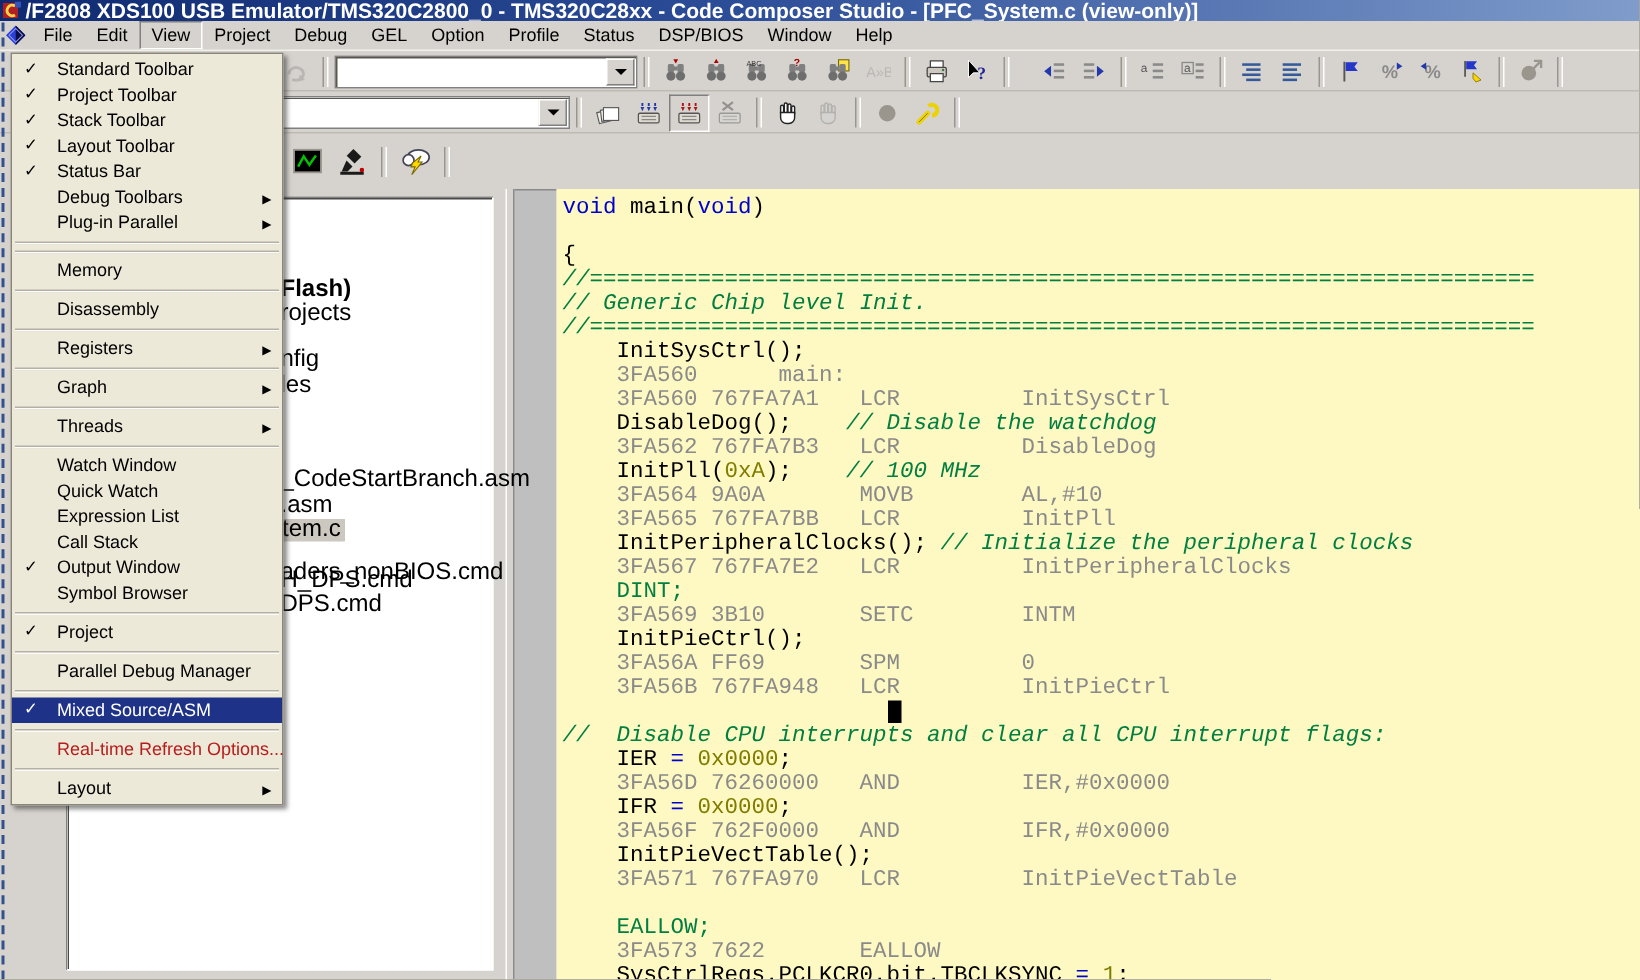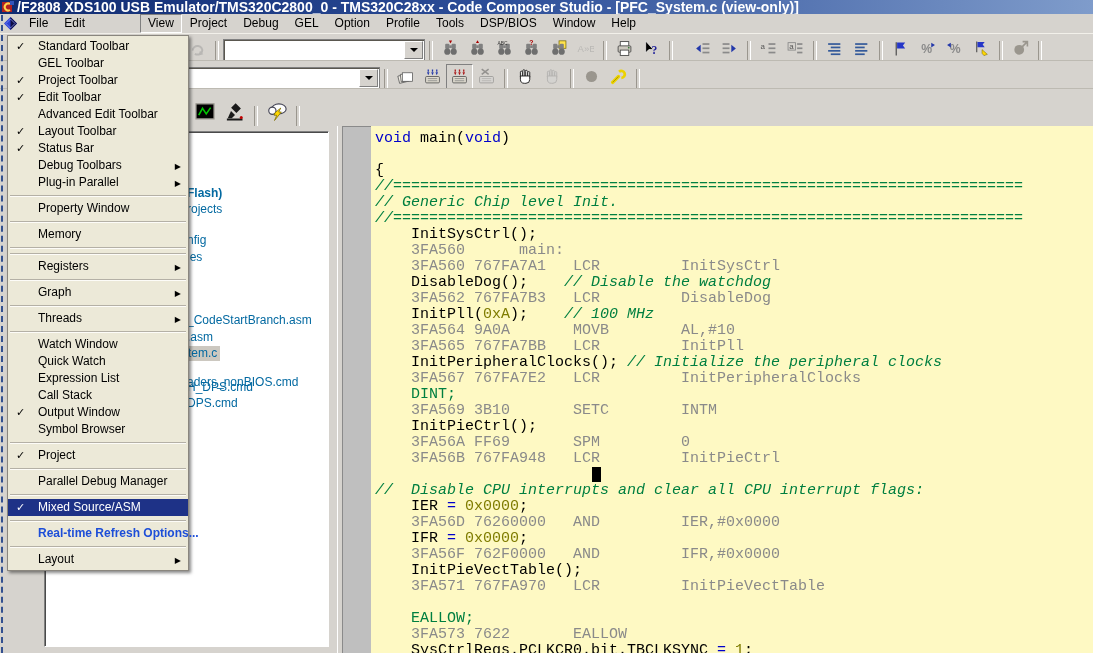--- a/index.html
+++ b/index.html
@@ -9,23 +9,23 @@
   .titlebar{position:absolute;left:0;top:0;right:0;height:14px;
     background:linear-gradient(90deg,#0f2a70 0%,#2c4d98 45%,#7f9ccb 100%);
     color:#fff;font-size:14px;font-weight:bold;line-height:14px;padding-left:17px;
     white-space:nowrap;overflow:hidden;}
   .title-icon{position:absolute;left:2px;top:1px;width:12px;height:12px;}
   
   .menubar{position:absolute;left:0;top:14px;right:0;height:19px;background:#d6d3ce;
     display:flex;align-items:center;font-size:12px;padding-left:2px;}
   .doc-icon{width:13px;height:13px;margin:0 4px 0 2px;flex:none;}
   .mb-item{padding:1px 7px;line-height:15px;border:1px solid transparent;}
-  .mb-item.active{border-color:#808080 #ffffff #ffffff #808080;margin-left:47px;}
-  
-  .tb{position:absolute;left:0;right:0;background:#d6d3ce;display:flex;align-items:flex-end;}
+  .mb-item.active{border-color:#808080 #ffffff #ffffff #808080;}
+  
+  .tb{position:absolute;left:0;right:0;background:#d6d3ce;display:flex;align-items:center;}
   #tb1{top:33px;height:27px;border-top:1px solid #f2f0ea;}
   #tb2{top:60px;height:28px;border-top:1px solid #bdbab2;}
   #tb3{top:88px;height:37px;border-top:1px solid #bdbab2;border-bottom:1px solid #bdbab2;}
   .tbtn{width:25px;height:23px;display:flex;align-items:center;justify-content:center;
         flex:none;border:1px solid transparent;}
   .tbtn svg{width:17px;height:17px;}
   .tbtn.big{width:28px;height:27px;}
   .tbtn.big svg{width:20px;height:20px;}
   .tbtn.framed{border-color:#808080 #ffffff #ffffff #808080;}
   .tbtn.disabled svg{filter:grayscale(1);opacity:.45;}
@@ -41,22 +41,22 @@
   .combo-btn:after{content:"";width:0;height:0;border:4px solid transparent;
           border-top-color:#000;margin-top:4px;}
   
   .dock-edge{position:absolute;left:1px;top:15px;bottom:0;width:0;
           border-left:2px dashed #33508f;z-index:3;}
   
   .left-area{position:absolute;left:0;top:126px;width:340px;bottom:0;background:#d6d3ce;}
   .tree-panel{position:absolute;left:44px;top:131px;width:283px;height:514px;background:#fff;
           border:1px solid;border-color:#808080 #ffffff #ffffff #808080;
           box-shadow:inset 1px 1px 0 #4a4a4a;}
-  .tree-frag{position:absolute;left:187px;height:14px;line-height:14px;font-size:12px;
-          color:#0369a1;white-space:nowrap;z-index:4;}
+  .tree-frag{position:absolute;left:187px;height:14px;line-height:14px;font-size:16px;
+          color:#000000;white-space:nowrap;z-index:4;}
   .tree-frag.bold{font-weight:bold;}
   .tree-frag.selected{background:#ccc8c0;padding:0 3px 1px 1px;}
   .splitter{position:absolute;left:337px;top:126px;width:4px;bottom:0;background:#d6d3ce;
           border-left:1px solid #ffffff;border-right:1px solid #8a8a8a;z-index:2;}
   .ed-margin{position:absolute;left:341px;top:126px;width:30px;bottom:0;background:#bfbfbf;
           border-top:1px solid #8a8a8a;}
   .ed-code{position:absolute;left:371px;top:126px;right:0;bottom:0;background:#fef9c3;
           overflow:hidden;font-family:"Liberation Mono","DejaVu Sans Mono",monospace;
           font-size:15px;line-height:16px;white-space:pre;padding:5px 0 0 4px;}
   .cline{height:16px;}
@@ -66,21 +66,21 @@
   .cursor{position:absolute;width:9px;height:15px;background:#000;z-index:6;}
   
   .menu{position:absolute;left:7px;top:35px;width:180px;background:#ece9d8;
         border:1px solid #8a867e;box-shadow:2px 2px 3px rgba(40,40,40,.55);
         z-index:50;padding:2px 0;font-size:12px;}
   .menu-item{position:relative;height:17px;line-height:17px;padding-left:30px;color:#000;
         white-space:nowrap;}
   .menu-item .check{position:absolute;left:8px;top:0;font-size:11px;}
   .menu-item .sub{position:absolute;right:7px;top:1px;font-size:8px;}
   .menu-item.hl{background:#1e3287;color:#fff;}
-  .menu-item.disabled{color:#1d4ed8;font-weight:bold;}
+  .menu-item.disabled{color:#b91c1c;}
   .menu-sep{height:1px;background:#b4b0a6;margin:4px 2px 3px 2px;border-bottom:1px solid #fdfcf8;}
 </style>
 </head>
 <body>
 
 <div class="win">
 
   <div class="titlebar">
     <svg class="title-icon" viewBox="0 0 12 12">
       <rect x="0" y="1" width="10" height="10" fill="#b02020"></rect>
@@ -98,21 +98,21 @@
     </svg>
     <div id="menubar-items" style="display:flex">
         <div class="mb-item">File</div>
         <div class="mb-item">Edit</div>
         <div class="mb-item active">View</div>
         <div class="mb-item">Project</div>
         <div class="mb-item">Debug</div>
         <div class="mb-item">GEL</div>
         <div class="mb-item">Option</div>
         <div class="mb-item">Profile</div>
-        <div class="mb-item">Tools</div>
+        <div class="mb-item">Status</div>
         <div class="mb-item">DSP/BIOS</div>
         <div class="mb-item">Window</div>
         <div class="mb-item">Help</div>
       </div>
   </div>
 
   <div class="tb" id="tb1" style="padding-left:184px">
       <div class="tbtn disabled">
         <svg viewBox="0 0 16 16">
           <path d="M3.5 10a4.5 4 0 1 1 2 3" fill="none" stroke="#9a968e" stroke-width="1.8"></path>
@@ -397,33 +397,31 @@
     </div>
   <div class="splitter"></div>
   <div class="ed-margin"></div>
   <div class="ed-code" id="code"><div class="cline"><span class="kw">void</span><span class="pl"> main(</span><span class="kw">void</span><span class="pl">)</span></div><div class="cline"></div><div class="cline"><span class="pl">{</span></div><div class="cline"><span class="cmt">//======================================================================</span></div><div class="cline"><span class="cmt">// Generic Chip level Init.</span></div><div class="cline"><span class="cmt">//======================================================================</span></div><div class="cline"><span class="pl">    InitSysCtrl();</span></div><div class="cline"><span class="asm">    3FA560      main:</span></div><div class="cline"><span class="asm">    3FA560 767FA7A1   LCR         InitSysCtrl</span></div><div class="cline"><span class="pl">    DisableDog();    </span><span class="cmt">// Disable the watchdog</span></div><div class="cline"><span class="asm">    3FA562 767FA7B3   LCR         DisableDog</span></div><div class="cline"><span class="pl">    InitPll(</span><span class="num">0xA</span><span class="pl">);    </span><span class="cmt">// 100 MHz</span></div><div class="cline"><span class="asm">    3FA564 9A0A       MOVB        AL,#10</span></div><div class="cline"><span class="asm">    3FA565 767FA7BB   LCR         InitPll</span></div><div class="cline"><span class="pl">    InitPeripheralClocks(); </span><span class="cmt">// Initialize the peripheral clocks</span></div><div class="cline"><span class="asm">    3FA567 767FA7E2   LCR         InitPeripheralClocks</span></div><div class="cline"><span class="mac">    DINT;</span></div><div class="cline"><span class="asm">    3FA569 3B10       SETC        INTM</span></div><div class="cline"><span class="pl">    InitPieCtrl();</span></div><div class="cline"><span class="asm">    3FA56A FF69       SPM         0</span></div><div class="cline"><span class="asm">    3FA56B 767FA948   LCR         InitPieCtrl</span></div><div class="cline"></div><div class="cline"><span class="cmt">//  Disable CPU interrupts and clear all CPU interrupt flags:</span></div><div class="cline"><span class="pl">    IER </span><span class="op">=</span><span class="pl"> </span><span class="num">0x0000</span><span class="pl">;</span></div><div class="cline"><span class="asm">    3FA56D 76260000   AND         IER,#0x0000</span></div><div class="cline"><span class="pl">    IFR </span><span class="op">=</span><span class="pl"> </span><span class="num">0x0000</span><span class="pl">;</span></div><div class="cline"><span class="asm">    3FA56F 762F0000   AND         IFR,#0x0000</span></div><div class="cline"><span class="pl">    InitPieVectTable();</span></div><div class="cline"><span class="asm">    3FA571 767FA970   LCR         InitPieVectTable</span></div><div class="cline"></div><div class="cline"><span class="mac">    EALLOW;</span></div><div class="cline"><span class="asm">    3FA573 7622       EALLOW</span></div><div class="cline"><span class="pl">    SysCtrlRegs.PCLKCR0.bit.TBCLKSYNC </span><span class="op">=</span><span class="pl"> </span><span class="num">1</span><span class="pl">;</span></div></div>
   <div class="cursor" id="cursor" style="left: 591.72px; top: 467px;"></div>
 
   <div class="dock-edge"></div>
 
   <div class="menu" id="view-menu">
       <div class="menu-item"><span class="check">✓</span><span>Standard Toolbar</span></div>
-      <div class="menu-item"><span class="check"></span><span>GEL Toolbar</span></div>
       <div class="menu-item"><span class="check">✓</span><span>Project Toolbar</span></div>
-      <div class="menu-item"><span class="check">✓</span><span>Edit Toolbar</span></div>
-      <div class="menu-item"><span class="check"></span><span>Advanced Edit Toolbar</span></div>
+      <div class="menu-item"><span class="check">✓</span><span>Stack Toolbar</span></div>
       <div class="menu-item"><span class="check">✓</span><span>Layout Toolbar</span></div>
       <div class="menu-item"><span class="check">✓</span><span>Status Bar</span></div>
       <div class="menu-item"><span class="check"></span><span>Debug Toolbars</span><span class="sub">▶</span></div>
       <div class="menu-item"><span class="check"></span><span>Plug-in Parallel</span><span class="sub">▶</span></div>
       <div class="menu-sep"></div>
-      <div class="menu-item"><span class="check"></span><span>Property Window</span></div>
       <div class="menu-sep"></div>
       <div class="menu-item"><span class="check"></span><span>Memory</span></div>
       <div class="menu-sep"></div>
+      <div class="menu-item"><span class="check"></span><span>Disassembly</span></div>
       <div class="menu-sep"></div>
       <div class="menu-item"><span class="check"></span><span>Registers</span><span class="sub">▶</span></div>
       <div class="menu-sep"></div>
       <div class="menu-item"><span class="check"></span><span>Graph</span><span class="sub">▶</span></div>
       <div class="menu-sep"></div>
       <div class="menu-item"><span class="check"></span><span>Threads</span><span class="sub">▶</span></div>
       <div class="menu-sep"></div>
       <div class="menu-item"><span class="check"></span><span>Watch Window</span></div>
       <div class="menu-item"><span class="check"></span><span>Quick Watch</span></div>
       <div class="menu-item"><span class="check"></span><span>Expression List</span></div>

